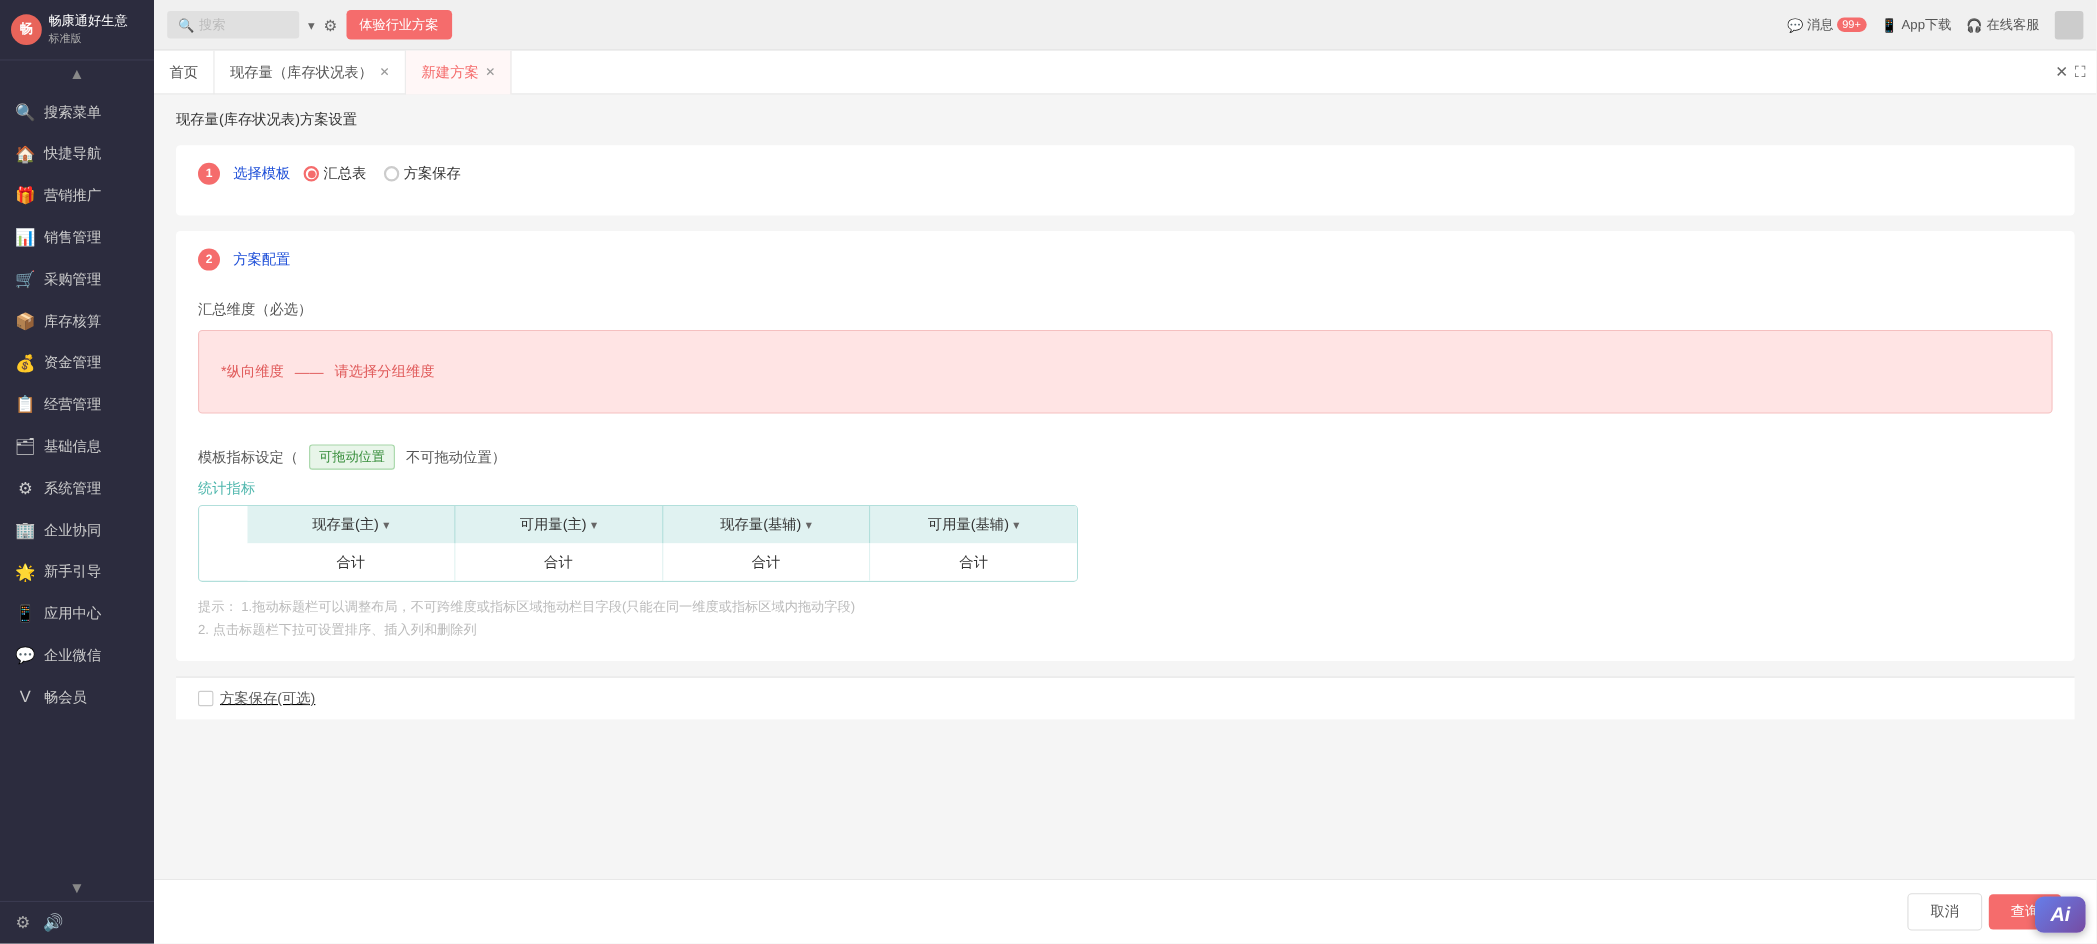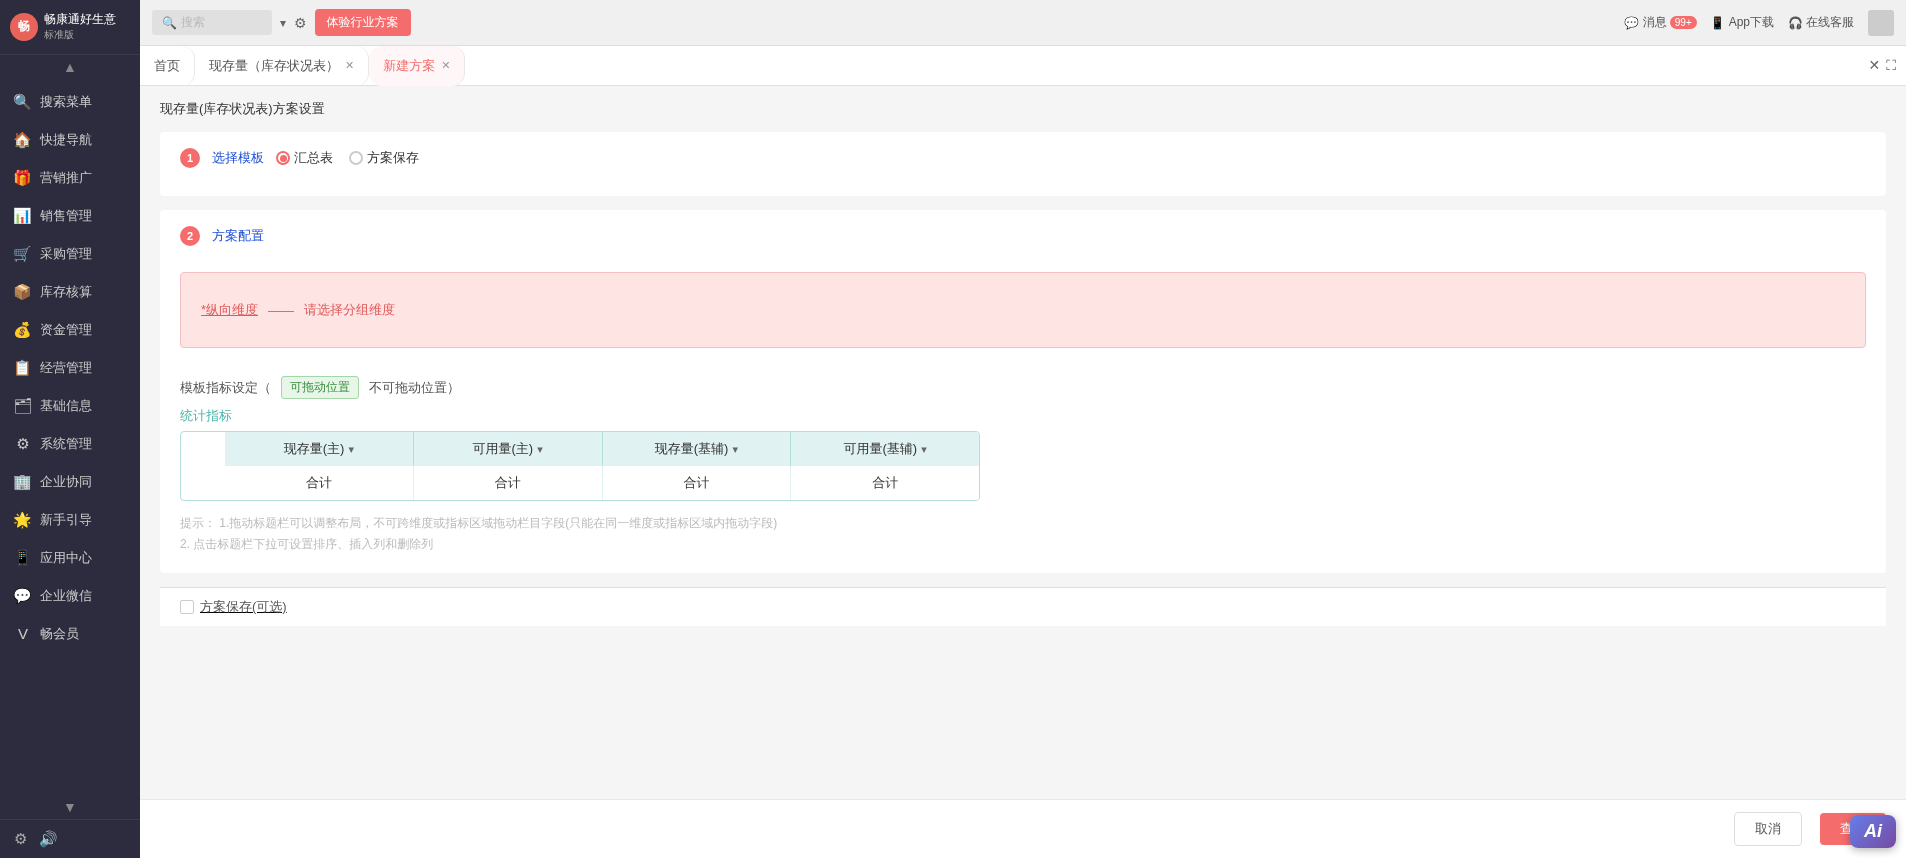--- a/index.html
+++ b/index.html
@@ -94,21 +94,20 @@
       height: 40px;
     }
     .tab-item {
       padding: 0 14px;
       height: 40px;
       display: flex; align-items: center; gap: 6px;
       font-size: 13px;
       color: #555;
       border-right: 1px solid #e8e8e8;
       cursor: pointer;
-      border-radius: 13px;
     }
     .tab-item.active { background: #fff7f7; color: #f56c6c; font-weight: 500; }
     .tab-close { color: #999; font-size: 11px; cursor: pointer; }
     .tab-active-new { background: #f56c6c; color: white; }
 
     
     .content-area {
       flex: 1;
       overflow-y: auto;
       background: #f5f5f5;
@@ -161,21 +160,21 @@
     .config-section { padding: 14px 0; }
     .config-label { font-size: 13px; color: #555; margin-bottom: 10px; }
     .dimension-box {
       background: #ffe4e4;
       border: 1px solid #f5c0c0;
       border-radius: 4px;
       padding: 28px 20px;
       display: flex; align-items: center; gap: 10px;
       font-size: 13px; color: #e05a5a;
     }
-    .dim-required { color: #e05a5a; font-weight: 500; text-decoration: underline; }
+    .dim-required { color: #e05a5a; font-weight: 500; }
     .dim-arrow { color: #e05a5a; }
     .dim-placeholder { color: #e05a5a; }
 
     
     .metrics-config { margin-top: 14px; }
     .metrics-config-label { font-size: 13px; color: #555; margin-bottom: 8px; display: flex; align-items: center; gap: 10px; }
     .tag-draggable {
       background: #e8f5e9;
       border: 1px solid #a5d6a7;
       border-radius: 3px;
@@ -240,23 +239,23 @@
     .checkbox-box {
       width: 14px; height: 14px;
       border: 1px solid #ccc;
       border-radius: 2px;
     }
 
     
     .action-bar {
       background: white;
       border-top: 1px solid #e8e8e8;
-      padding: 12px 20px;
+      padding: 12px 32px;
       display: flex; align-items: center; justify-content: flex-end;
-      gap: 18px;
+      gap: 6px;
     }
     .btn-cancel {
       padding: 7px 20px;
       border: 1px solid #ddd;
       background: white;
       border-radius: 4px;
       font-size: 13px;
       color: #555;
       cursor: pointer;
     }
@@ -447,20 +446,21 @@
       </div>
     </div>
 
     <div class="section">
       <div class="section-row">
         <div class="step-badge">2</div>
         <span class="section-title">方案配置</span>
       </div>
 
       <div class="config-section">
+        <div class="config-label">汇总维度（必选）</div>
 
         <div class="dimension-box">
           <span class="dim-required">*纵向维度</span>
           <span class="dim-arrow">——</span>
           <span class="dim-placeholder">请选择分组维度</span>
         </div>
       </div>
 
       <div class="metrics-config">
         <div class="metrics-config-label">

